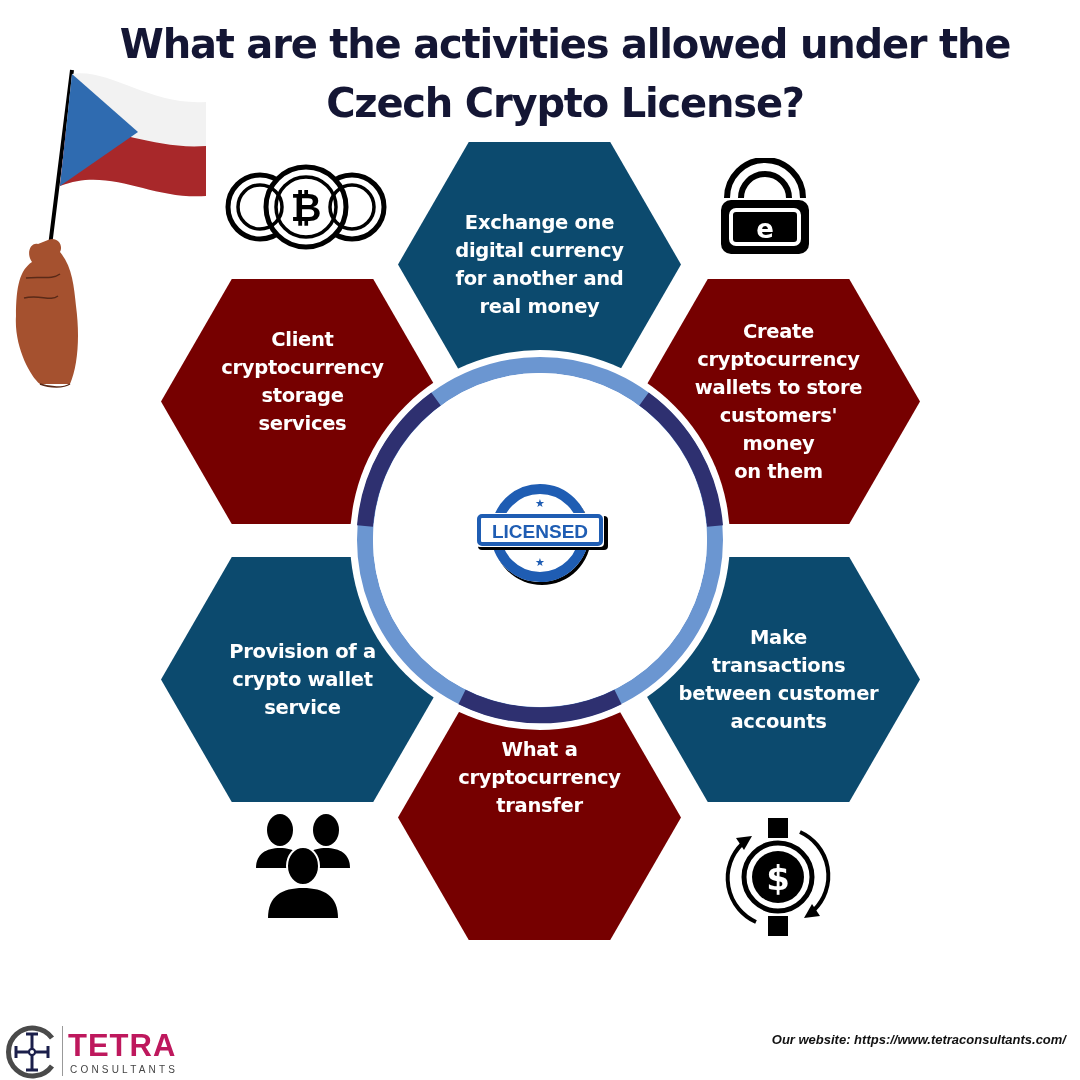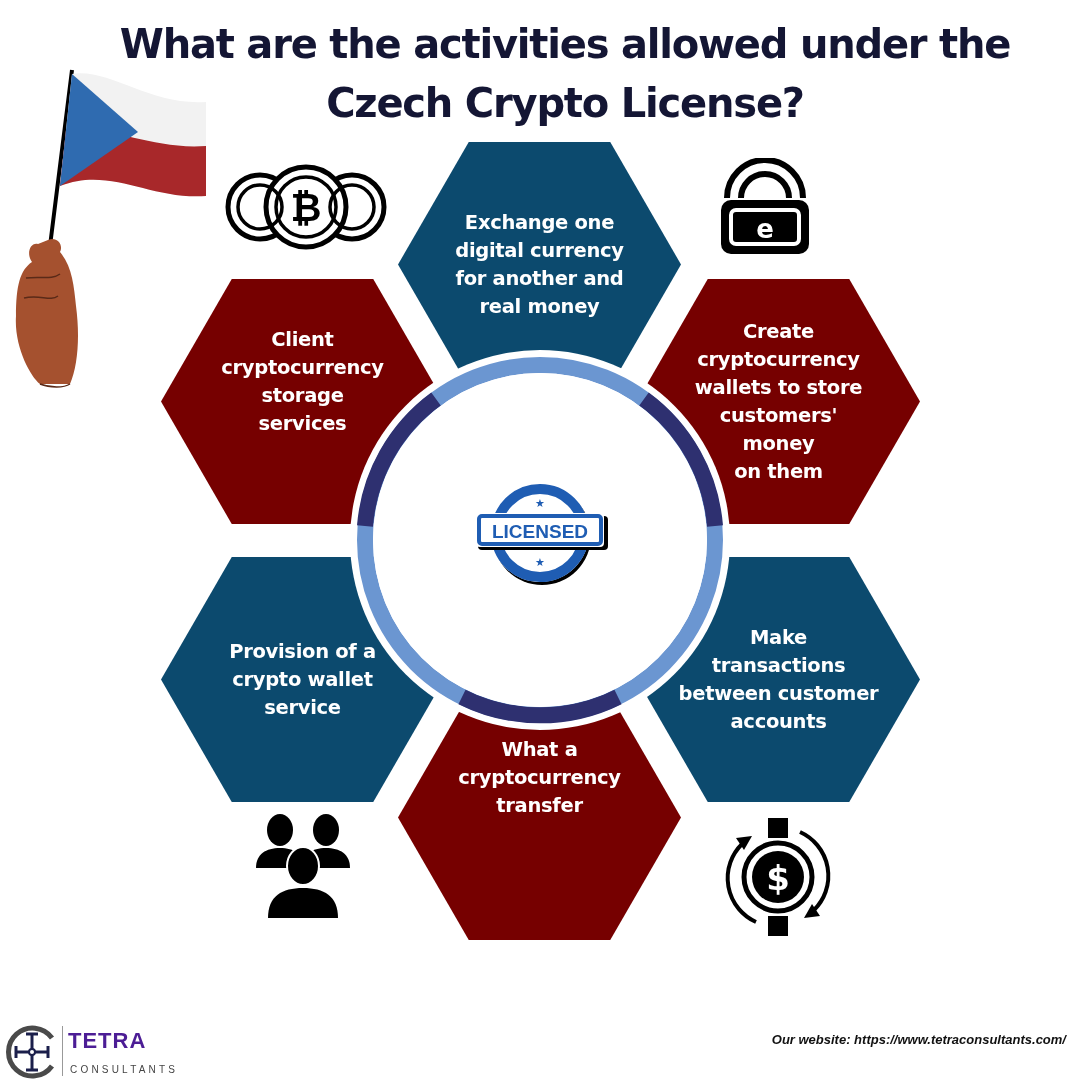--- a/index.html
+++ b/index.html
@@ -31,21 +31,21 @@
   .icon { position: absolute; }
 
   .footer-right {
     position: absolute; right: 14px; top: 1030px; text-align: right;
     font-style: italic; font-weight: bold; font-size: 13px; line-height: 20px; color: #111;
     font-family: "Liberation Sans", sans-serif;
   }
   .logo { position: absolute; left: 4px; top: 1024px; width: 170px; height: 56px; }
   .logo-word {
     position: absolute; left: 64px; top: 4px; font-family: "Liberation Sans", sans-serif;
-    font-weight: bold; font-size: 22px; color: #4c1d95; letter-spacing: 1px;
+    font-weight: bold; font-size: 31px; color: #be185d; letter-spacing: 1px;
   }
   .logo-sub {
     position: absolute; left: 66px; top: 40px; font-family: "Liberation Sans", sans-serif;
     font-size: 10px; color: #444; letter-spacing: 3.2px;
   }
   .logo-divider { position: absolute; left: 58px; top: 2px; width: 1px; height: 50px; background: #999; }
 </style>
 </head>
 <body>
 

